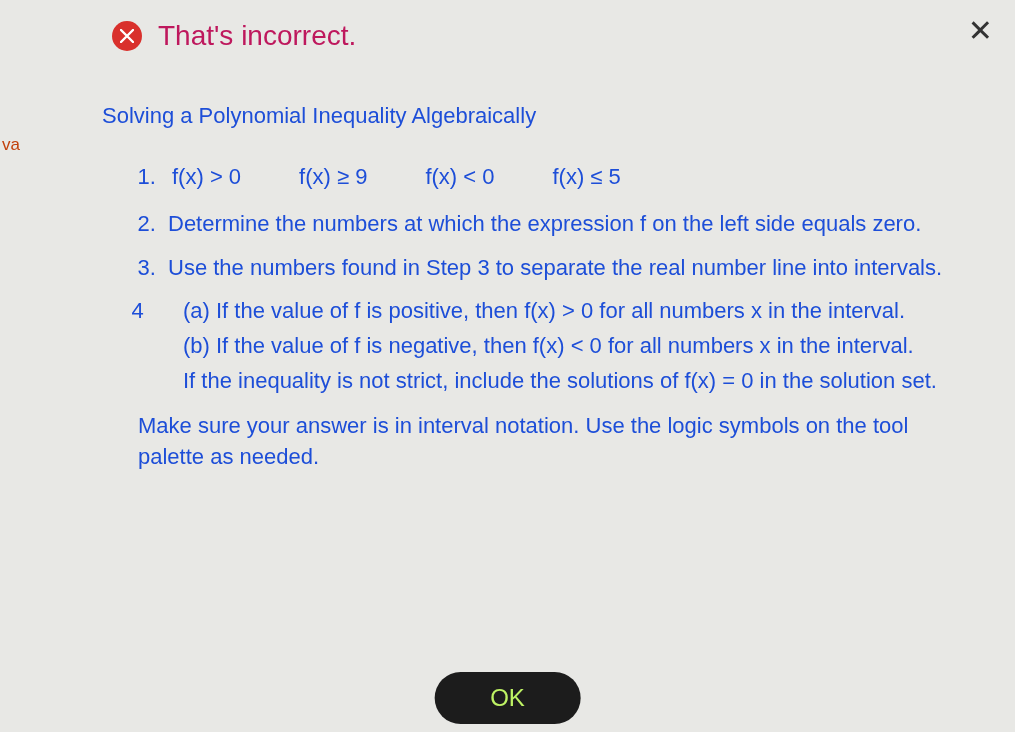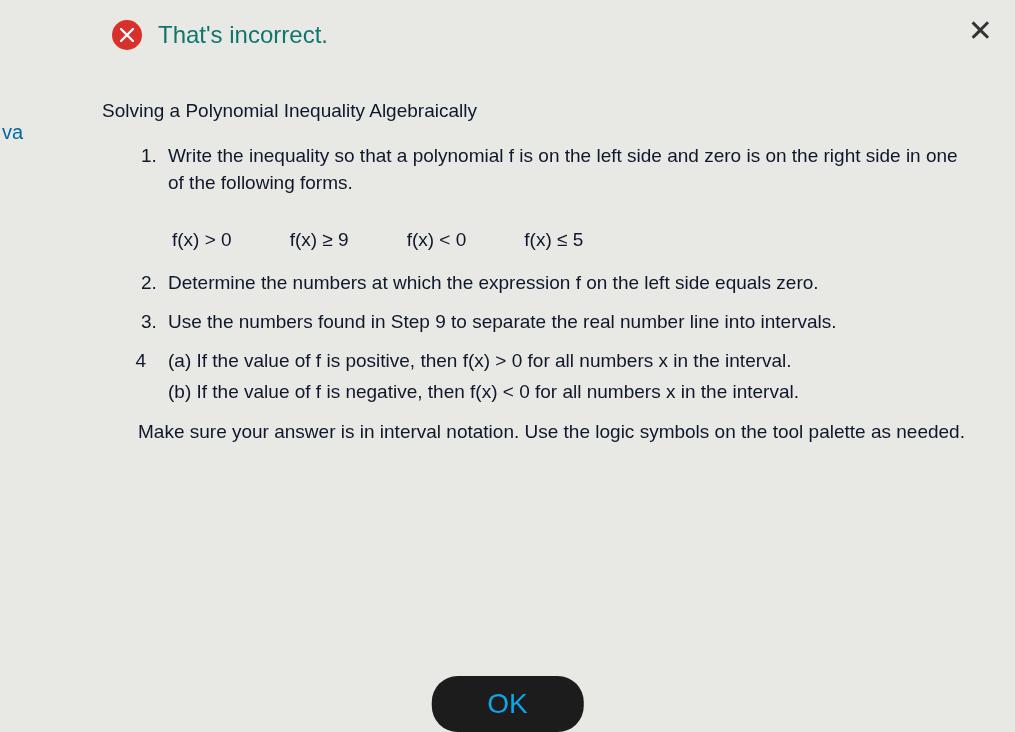--- a/index.html
+++ b/index.html
@@ -7,23 +7,23 @@
       font-family: Arial, Helvetica, sans-serif;
       background: #e8e8e5;
       width: 1015px;
       height: 732px;
       position: relative;
       color: #2a2a2a;
     }
     .left-snippet {
       position: absolute;
       left: 0;
-      top: 119px;
-      font-size: 20px;
-      color: #0369a1;
+      top: 133px;
+      font-size: 17px;
+      color: #c2410c;
       padding: 2px;
     }
     .close-x {
       position: absolute;
       top: 16px;
       right: 22px;
       font-size: 30px;
       font-weight: 300;
       cursor: pointer;
       color: #333;
@@ -40,29 +40,29 @@
       height: 30px;
       border-radius: 50%;
       background: #d9302c;
       display: flex;
       align-items: center;
       justify-content: center;
       flex-shrink: 0;
     }
     .error-badge svg { width: 14px; height: 14px; }
     .title {
-      font-size: 24px;
-      color: #0f766e;
+      font-size: 28px;
+      color: #be185d;
       font-weight: 400;
     }
     .content {
       padding: 48px 40px 0 102px;
-      font-size: 19px;
+      font-size: 22px;
       line-height: 1.42;
-      color: #0f172a;
+      color: #1d4ed8;
     }
     .subtitle {
       margin-bottom: 18px;
       font-weight: 400;
     }
     ol.steps {
       list-style-position: outside;
       padding-left: 60px;
     }
     ol.steps > li {
@@ -72,37 +72,37 @@
     .forms-row {
       display: flex;
       gap: 58px;
       margin: 30px 0 16px 0;
       padding-left: 4px;
     }
     .sublist {
       margin-top: 6px;
     }
     .sublist > div {
-      margin: 4px 0;
+      margin: 4px 15px;
     }
     .strict-note {
       margin-top: 4px;
     }
     .final-note {
       margin-top: 13px;
       margin-left: -30px;
     }
     .ok-btn {
       position: absolute;
-      bottom: 0;
+      bottom: 8px;
       left: 50%;
       transform: translateX(-50%);
       background: #1c1c1c;
-      color: #0ea5e9;
-      font-size: 28px;
+      color: #bef264;
+      font-size: 24px;
       border: none;
       border-radius: 26px;
       padding: 12px 56px;
       cursor: pointer;
     }
     .step4-marker::marker { content: "4   "; }
   </style>
 </head>
 <body>
 
@@ -119,33 +119,33 @@
       </svg>
   </div>
   <div class="title">That's incorrect.</div>
 </div>
 
 <div class="content">
   <div class="subtitle">Solving a Polynomial Inequality Algebraically</div>
 
   <ol class="steps">
     <li>
-      <span>Write the inequality so that a polynomial f is on the left side and zero is on the right side in one of the following forms.</span>
       <div class="forms-row">
         <span>f(x) &gt; 0</span>
         <span>f(x) ≥ 9</span>
         <span>f(x) &lt; 0</span>
         <span>f(x) ≤ 5</span>
       </div>
     </li>
     <li>Determine the numbers at which the expression f on the left side equals zero.</li>
-    <li>Use the numbers found in Step 9 to separate the real number line into intervals.</li>
+    <li>Use the numbers found in Step 3 to separate the real number line into intervals.</li>
     <li class="step4-marker">
       <div class="sublist">
         <div>(a)  If the value of f is positive, then f(x) &gt; 0 for all numbers x in the interval.</div>
         <div>(b)  If the value of f is negative, then f(x) &lt; 0 for all numbers x in the interval.</div>
+        <div class="strict-note">If the inequality is not strict, include the solutions of f(x) = 0 in the solution set.</div>
       </div>
       <div class="final-note">Make sure your answer is in interval notation. Use the logic symbols on the tool palette as needed.</div>
     </li>
   </ol>
 </div>
 
 <button class="ok-btn">OK</button>
 
 </body></html>

